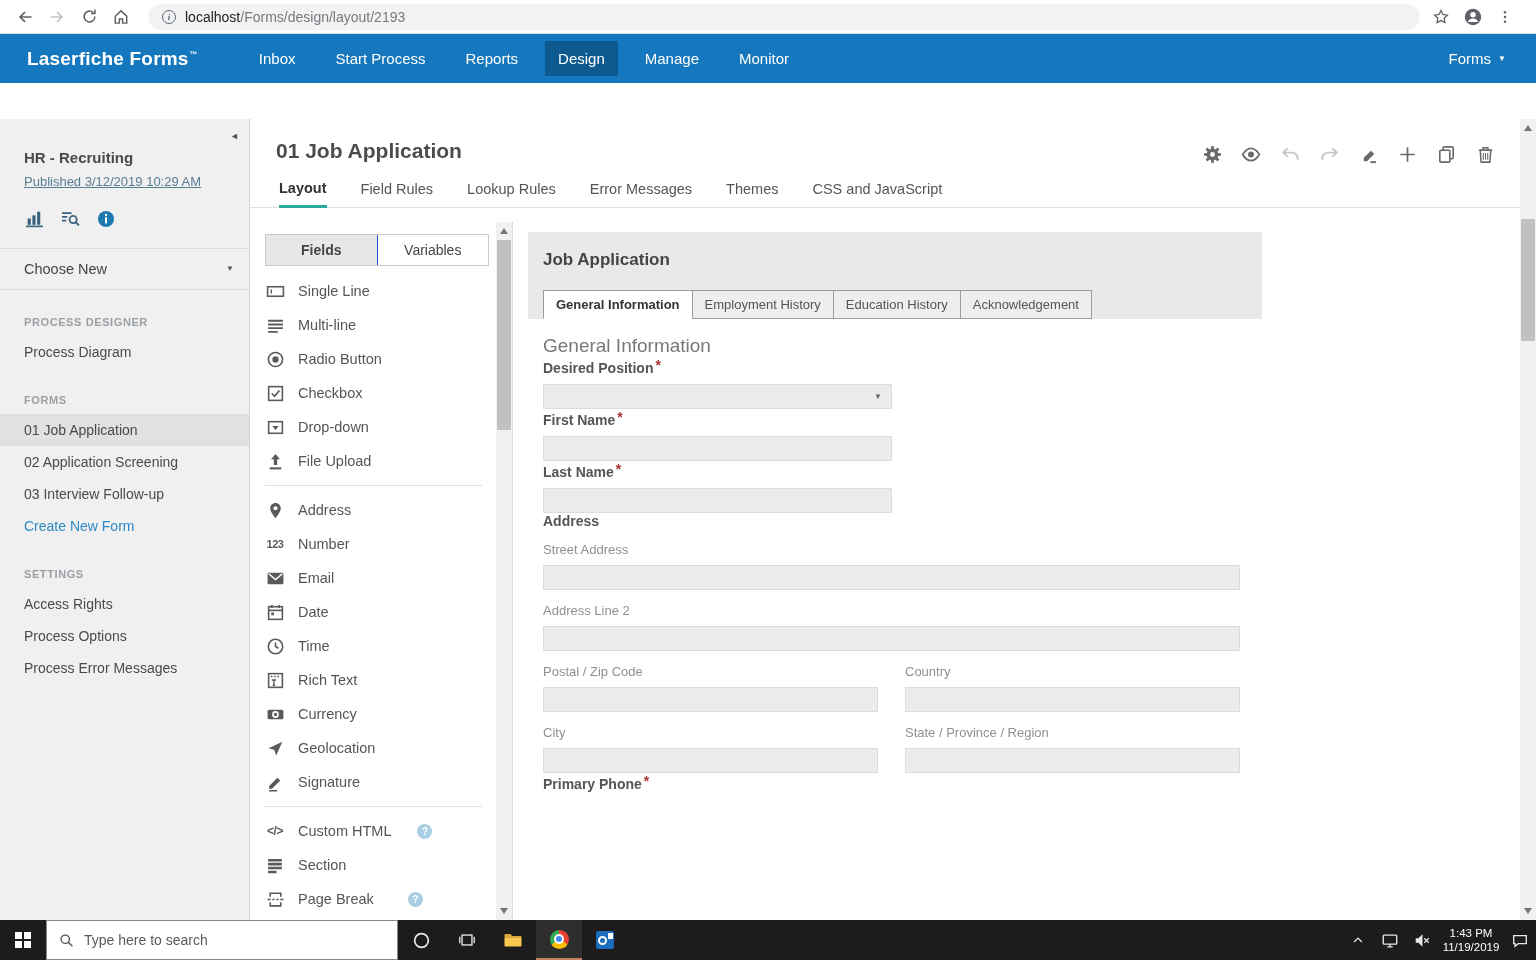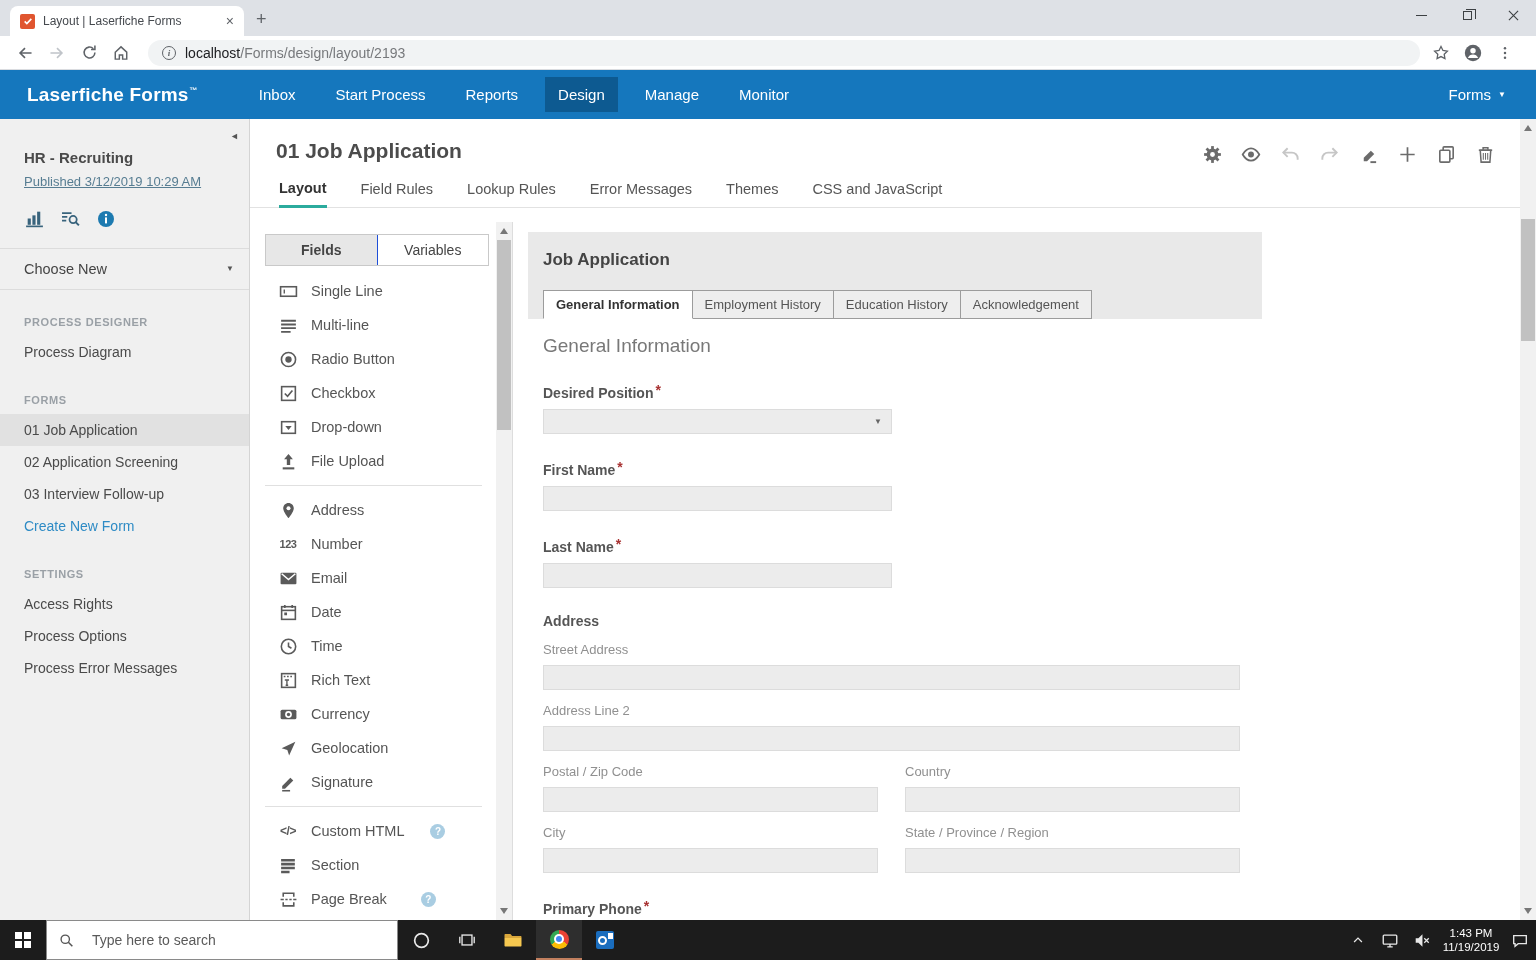--- a/index.html
+++ b/index.html
@@ -68,21 +68,21 @@
   .dtab.active { color:#333; font-weight:600; border-bottom:3px solid #2bab9d; margin-bottom:-1px; }
 
   .workspace { position:absolute; top:103px; left:0; right:16px; bottom:0; display:flex; }
 
   
   .palette { width:263px; flex:none; border-right:1px solid #ddd; position:relative; }
   .palette-inner { width:247px; }
   .palette-tabs { display:flex; margin:12px 8px 8px 15px; border:1px solid #c9c9c9; }
   .ptab { flex:1; text-align:center; font-size:14px; color:#444; padding:7px 0; background:#fff; }
   .ptab.active { background:#e7e7e7; border-right:1px solid #1d4ed8; font-weight:600; }
-  .palette-item { display:flex; align-items:center; height:34px; padding-left:28px; font-size:14.5px; color:#555; }
+  .palette-item { display:flex; align-items:center; height:34px; padding-left:15px; font-size:14.5px; color:#555; }
   .palette-item .pic { width:20px; margin-right:13px; display:flex; justify-content:center; align-items:center; flex:none; }
   .glyph-ic { font-weight:bold; font-size:11px; color:#5a5a5a; letter-spacing:-.5px; white-space:nowrap; }
   .help-badge { width:15px; height:15px; border-radius:50%; background:#a9cde2; color:#fff; font-size:10px; font-weight:bold;
                 display:flex; align-items:center; justify-content:center; margin-left:26px; }
   .palette-divider { border-top:1px solid #e0e0e0; margin:7px 15px; }
 
   
   .vsb { position:absolute; top:0; bottom:0; width:16px; background:#f1f1f1; }
   .vsb .arrow-up, .vsb .arrow-dn { position:absolute; left:4px; width:0; height:0; border-left:4px solid transparent; border-right:4px solid transparent; }
   .vsb .arrow-up { top:6px; border-bottom:6px solid #777; }
@@ -95,82 +95,57 @@
   .canvas-wrap { flex:1; position:relative; }
   .canvas { position:absolute; left:15px; top:10px; width:734px; bottom:-10px; }
   .canvas-header { background:#e9e9e9; padding:18px 15px 0; }
   .canvas-title { font-size:17px; font-weight:700; color:#444; margin-bottom:20px; }
   .form-tabs { display:flex; }
   .ftab { font-size:13px; color:#555; padding:6px 12px; border:1px solid #9c9c9c; border-left:none; background:#eee; }
   .ftab:first-child { border-left:1px solid #9c9c9c; }
   .ftab.active { background:#fff; font-weight:700; color:#333; border-bottom:1px solid #fff; }
   .canvas-body { background:#fff; padding:16px 15px 20px; }
   .form-heading { font-size:19px; color:#787878; }
-  .field { margin-top:25px; }
+  .field { }
   .flabel { font-size:14px; font-weight:700; color:#555; }
   .req { color:#a83232; font-size:14px; vertical-align:3px; margin-left:2px; }
   .tinput { margin-top:8px; height:25px; width:349px; background:#ececec; border:1px solid #dcdcdc; }
   .tselect { position:relative; }
   .tselect .sel-caret { position:absolute; right:9px; top:7px; font-size:8px; color:#666; }
   .sublabel { font-size:13px; color:#909090; margin-top:13px; }
   .tinput.wide { width:697px; }
   .addr-row { display:flex; gap:27px; }
   .addr-col { width:335px; }
   .addr-col .tinput { width:335px; }
 
   
   .taskbar { position:absolute; bottom:0; left:0; right:0; height:40px; background:#1c1c1c; display:flex; align-items:stretch; color:#e8e8e8; }
   .tb-cell { width:46px; display:flex; align-items:center; justify-content:center; flex:none; }
   .tb-search { width:352px; background:#fff; border:1px solid #8a8a8a; display:flex; align-items:center; padding-left:12px; gap:10px; flex:none; }
-  .tb-search input { border:none; outline:none; font-size:14px; color:#a21caf; width:260px; background:transparent; font-family:"Liberation Sans", sans-serif;margin-left:8px; }
+  .tb-search input { border:none; outline:none; font-size:14px; color:#a21caf; width:260px; background:transparent; font-family:"Liberation Sans", sans-serif; }
   .tb-search input::placeholder { color:#5a5a5a; opacity:1; }
   .win-logo { display:grid; grid-template-columns:7px 7px; grid-template-rows:7px 7px; gap:1.5px; }
   .win-logo span { background:#fff; }
   .chrome-ic { width:19px; height:19px; border-radius:50%; position:relative;
                background:conic-gradient(#ea4335 0 120deg, #fbbc05 120deg 240deg, #34a853 240deg 360deg); }
   .chrome-ic:before { content:""; position:absolute; left:4.5px; top:4.5px; width:10px; height:10px; border-radius:50%; background:#fff; }
   .chrome-ic:after { content:""; position:absolute; left:6.5px; top:6.5px; width:6px; height:6px; border-radius:50%; background:#4285f4; }
   .tb-cell.active-app { background:#2e2e2e; border-bottom:2px solid #c2805f; }
   .outlook-ic { width:18px; height:18px; background:#1a6dbe; border-radius:2px; position:relative; display:flex; align-items:center; }
   .outlook-ic .o-ring { width:9px; height:9px; border:2px solid #fff; border-radius:50%; margin-left:2px; }
   .outlook-ic .o-flag { position:absolute; right:1.5px; top:1.5px; width:5px; height:6px; background:#fff; }
   .tray { margin-left:auto; display:flex; align-items:center; }
   .tray .tb-cell { width:32px; }
   .clock { width:66px; font-size:11.5px; line-height:14px; text-align:center; color:#fff; }
 </style>
 </head>
 <body>
 
 <div class="screen">
 
-  <div class="tabstrip">
-    <div class="btab">
-      <span class="favicon">
-        <svg width="10" height="10" viewBox="0 0 12 12">
-            <path d="M2 6.5l2.6 2.6L10 3.5" fill="none" stroke="#fff" stroke-width="2"></path>
-          </svg>
-      </span>
-      <span class="title">Layout | Laserfiche Forms</span>
-      <span class="tab-close">×</span>
-    </div>
-    <span class="newtab">+</span>
-    <div class="wincontrols">
-      <span class="winbtn">
-          <span class="min-glyph"></span>
-        </span>
-      <span class="winbtn">
-          <span class="max-glyph"></span>
-        </span>
-      <span class="winbtn">
-        <svg width="11" height="11" viewBox="0 0 12 12">
-            <path d="M1 1l10 10M11 1L1 11" stroke="#3c4043" stroke-width="1.2"></path>
-          </svg>
-      </span>
-    </div>
-  </div>
 
   <div class="addressbar">
     <span class="nav-ic">
       <svg width="18" height="18" viewBox="0 0 22 22">
           <path d="M19 11H5M11 5l-6 6 6 6" fill="none" stroke="#5f6368" stroke-width="2"></path>
         </svg>
     </span>
     <span class="nav-ic">
       <svg width="18" height="18" viewBox="0 0 22 22">
           <path d="M3 11h14M11 5l6 6-6 6" fill="none" stroke="#c0c4c9" stroke-width="2"></path>

